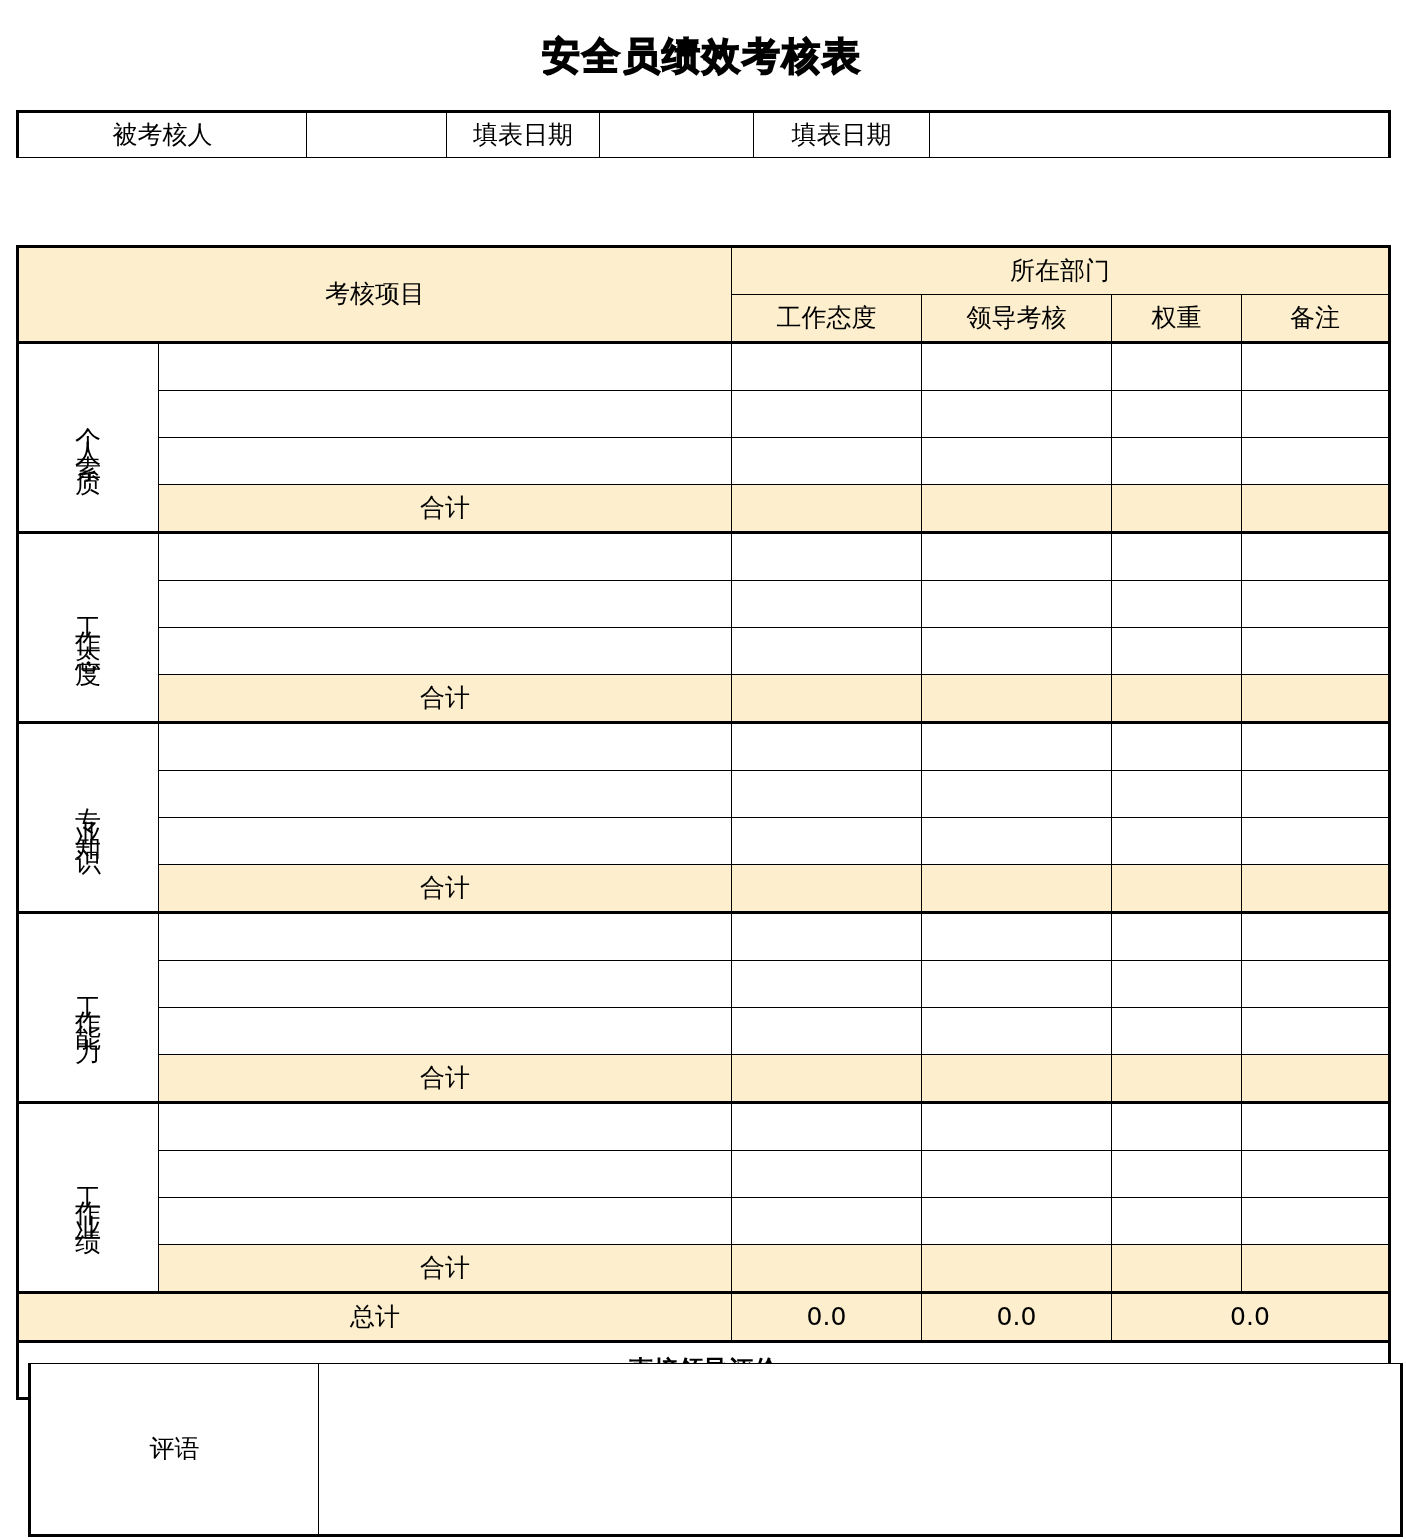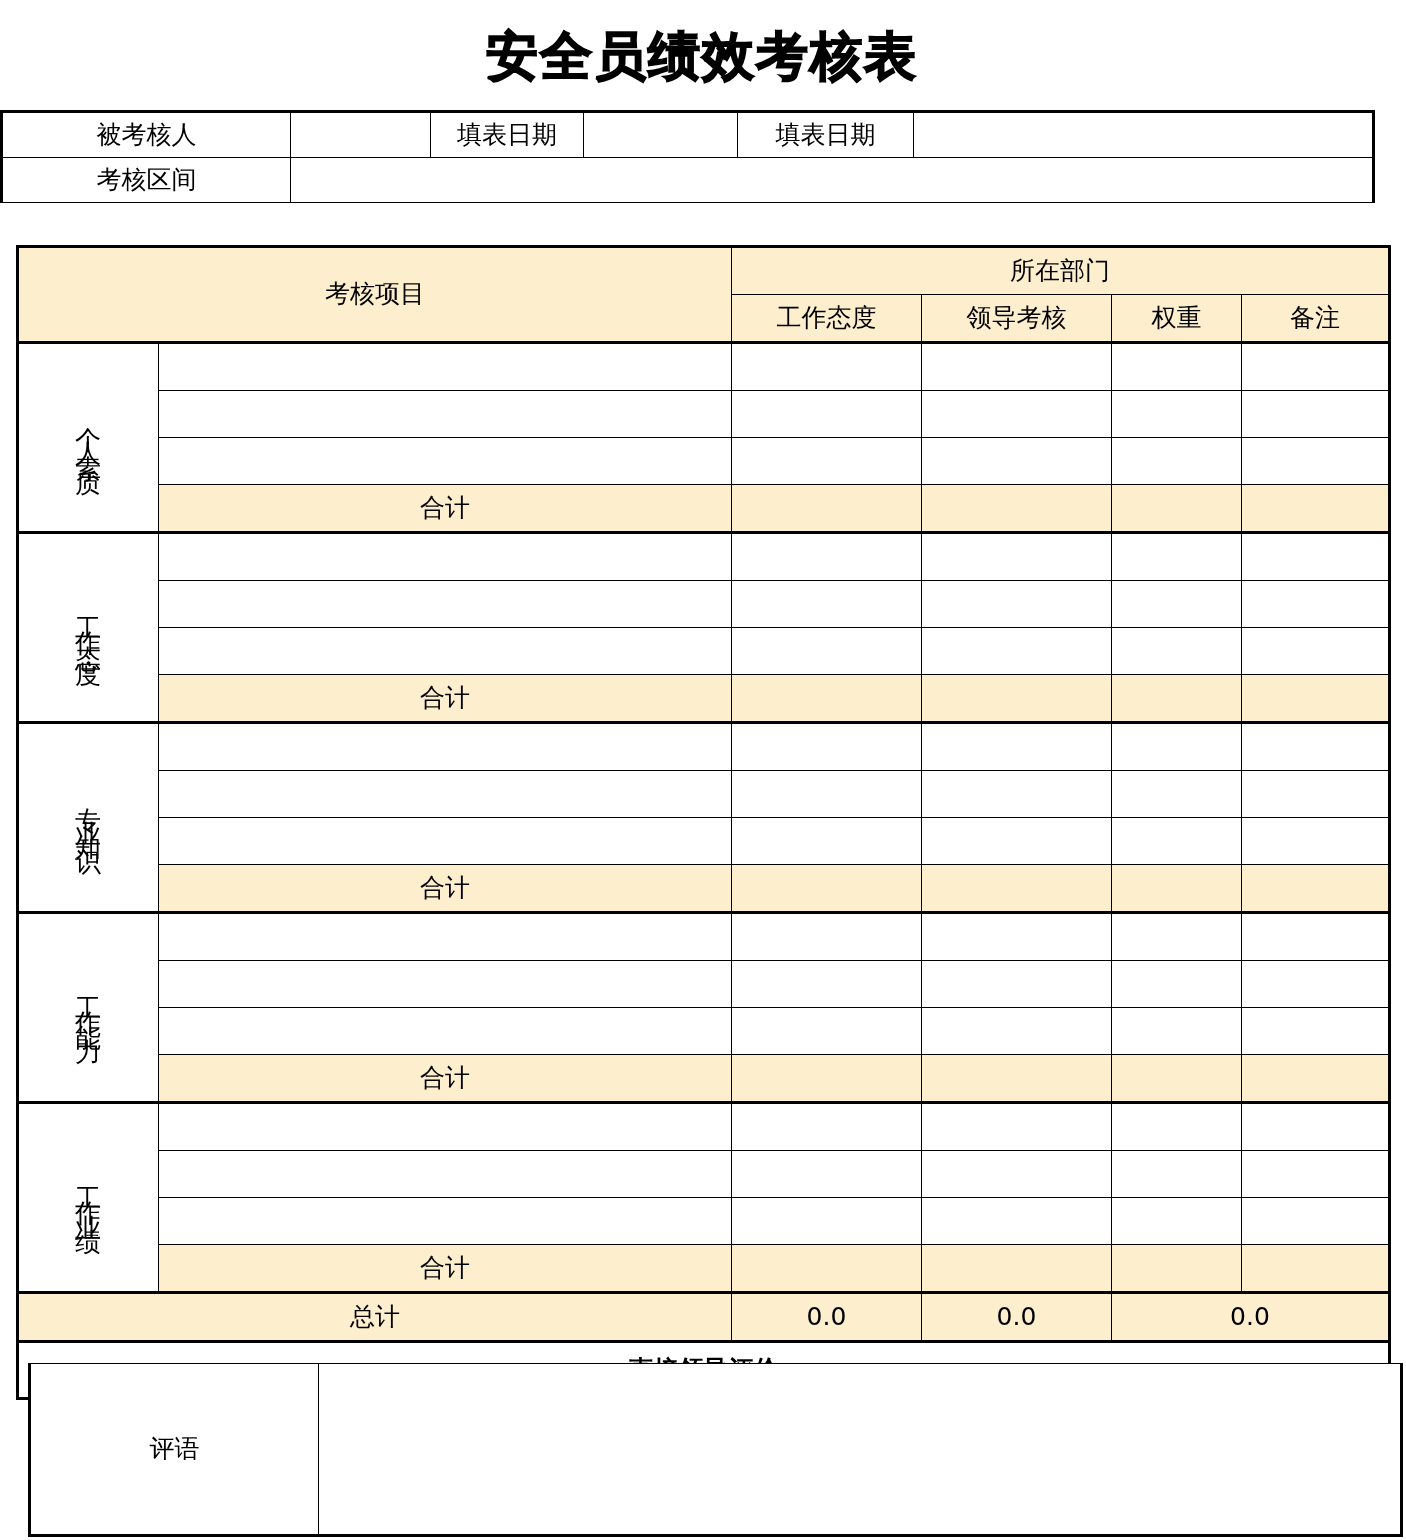--- a/index.html
+++ b/index.html
@@ -27,21 +27,21 @@
     position: absolute;
     left: 16px;
     top: 10px;
     width: 1372px;
     height: 92px;
     display: flex;
     align-items: center;
     justify-content: center;
   }
   .title-text {
-    font-size: 52px;
+    font-size: 38px;
     font-weight: 700;
     letter-spacing: 2px;
     color: #000000;
     line-height: 1;
     white-space: nowrap;
     font-family: "DejaVu Sans", "Liberation Sans", sans-serif;
     -webkit-text-stroke: 1.6px #000;
   }
 
   
@@ -62,21 +62,21 @@
   }
   .beige { background: #fdefcd !important; }
   .thick-top { border-top: 3px solid #000 !important; }
   .thick-bottom { border-bottom: 3px solid #000 !important; }
   .thick-left { border-left: 3px solid #000 !important; }
   .thick-right { border-right: 3px solid #000 !important; }
 
   
   .info-wrap {
     position: absolute;
-    left: 0;
+    left: 16px;
     top: 110px;
     width: 1372px;
   }
   .info-wrap td { height: 44px; }
   .info-label { font-size: 26px; }
 
   
   .main-wrap {
     position: absolute;
     left: 16px;
@@ -149,24 +149,20 @@
       </colgroup>
       <tbody>
         <tr>
           <td class="info-label thick-top thick-left">被考核人</td>
           <td class="thick-top"></td>
           <td class="info-label thick-top">填表日期</td>
           <td class="thick-top"></td>
           <td class="info-label thick-top">填表日期</td>
           <td class="thick-top thick-right"></td>
         </tr>
-        <tr>
-          <td class="info-label thick-left">考核区间</td>
-          <td colspan="5" class="thick-right"></td>
-        </tr>
       </tbody>
     </table>
   </div>
 
   <div class="main-wrap">
     <table class="grid">
       <colgroup>
         <col style="width:141px">
         <col style="width:573px">
         <col style="width:190px">

